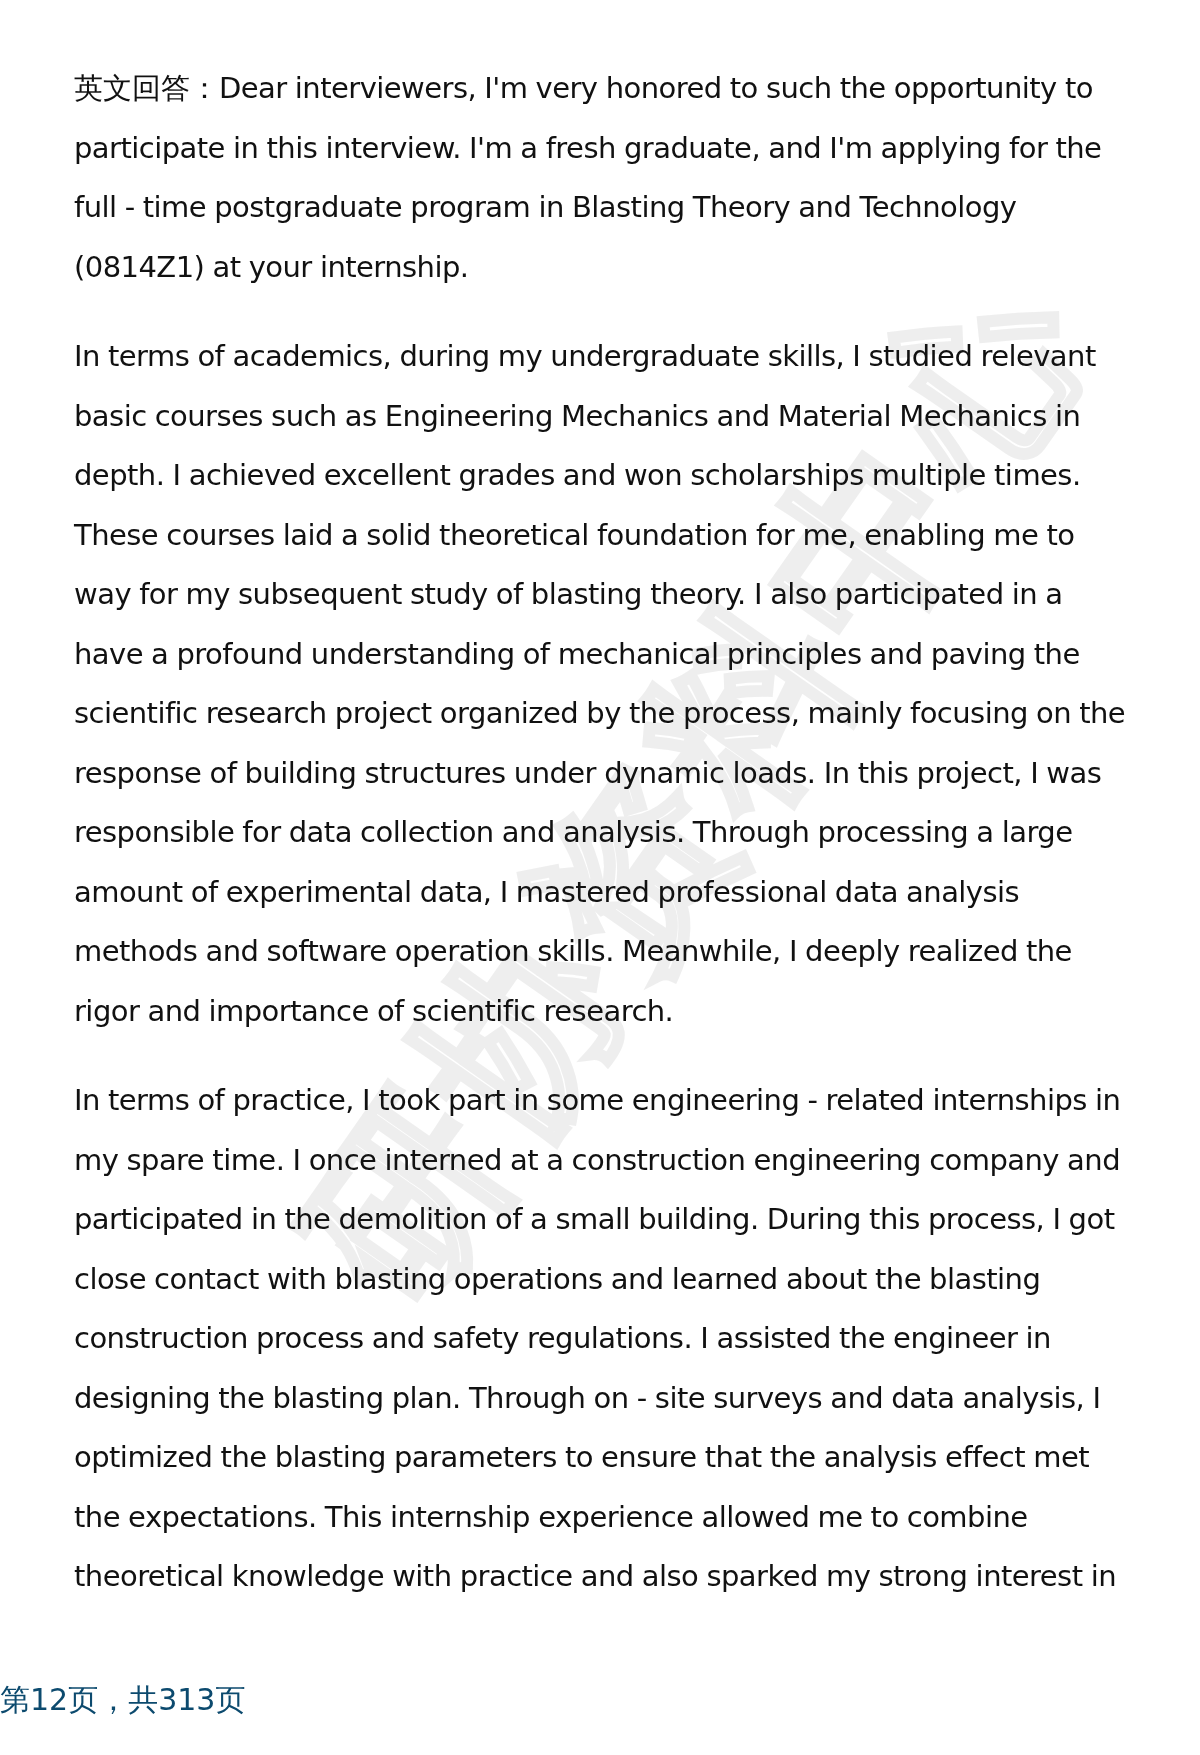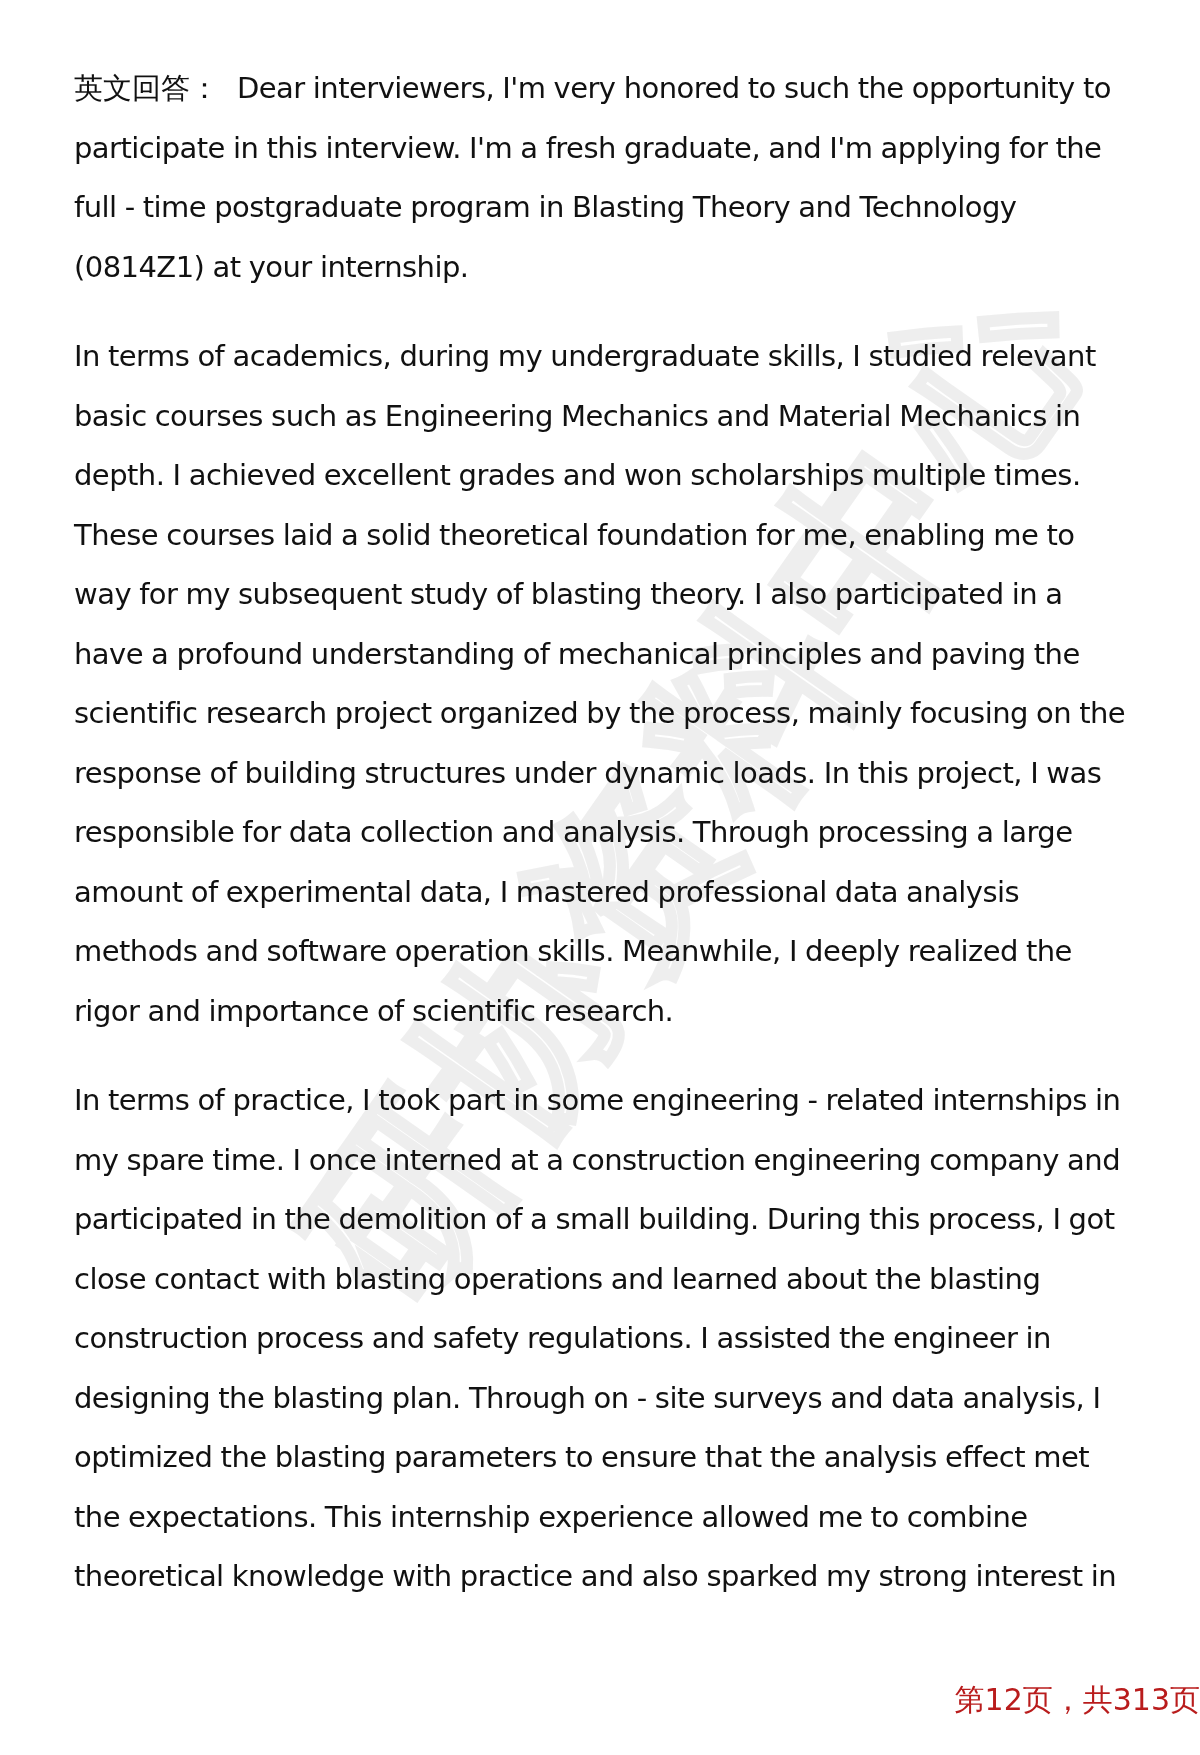--- a/index.html
+++ b/index.html
@@ -51,31 +51,30 @@
       display: block;
       height: 59.5px;
       line-height: 44px;
       font-size: 29px;
       white-space: nowrap;
       letter-spacing: -0.55px;
       word-spacing: -0.5px;
     }
     .prefix {
       letter-spacing: 0;
-      margin-right: 18px;
     }
     .footer {
       position: absolute;
       left: 0;
       width: 1200px;
       top: 1680px;
-      text-align: right;
+      text-align: left;
       font-size: 30px;
       line-height: 40px;
-      color: #b91c1c;
+      color: #0c4a6e;
     }
   </style>
 </head>
 <body>
 
 <div class="page">
   <div class="watermark">研协资料中心</div>
 
   <div class="content">
 

